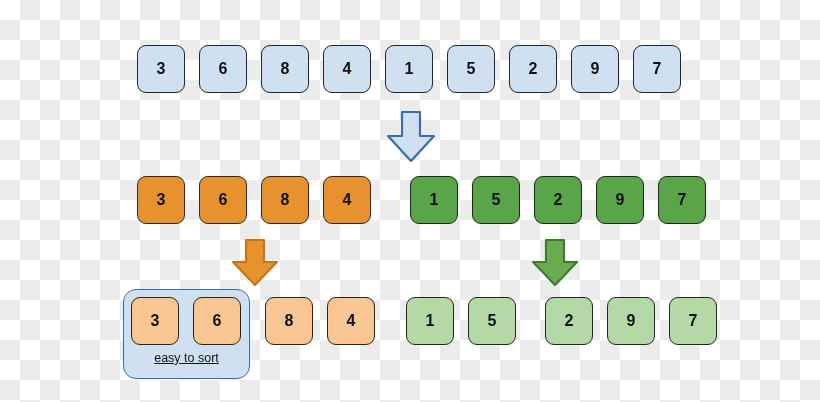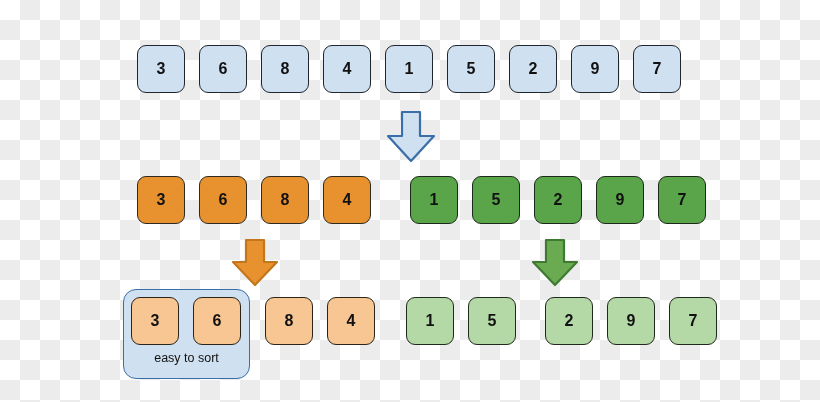--- a/index.html
+++ b/index.html
@@ -117,21 +117,21 @@
 
   <svg class="arrow" style="left:230px; top:238px;" width="50" height="50" viewBox="0 0 50 50">
     <polygon points="16,2 34,2 34,24 47,24 25,47 3,24 16,24" fill="#e8922f" stroke="#c4761c" stroke-width="2.2" stroke-linejoin="round"></polygon>
   </svg>
 
   <svg class="arrow" style="left:530px; top:238px;" width="50" height="50" viewBox="0 0 50 50">
     <polygon points="16,2 34,2 34,24 47,24 25,47 3,24 16,24" fill="#6aab52" stroke="#3f7a33" stroke-width="2.2" stroke-linejoin="round"></polygon>
   </svg>
 
   <div class="group-box" style="left:123px; top:289px; width:127px; height:90px;">
-    <span class="group-label" style="left:0; top:62px;">easy to sort</span>
+    <span class="group-label" style="left:0; top:62px;text-decoration:underline;">easy to sort</span>
   </div>
   <div class="box peach" style="left:131px; top:297px;">3</div>
   <div class="box peach" style="left:193px; top:297px;">6</div>
 
   <div class="box peach" style="left:265px; top:297px;">8</div>
   <div class="box peach" style="left:327px; top:297px;">4</div>
 
   <div class="box lightgreen" style="left:406px; top:297px;">1</div>
   <div class="box lightgreen" style="left:468px; top:297px;">5</div>
 

